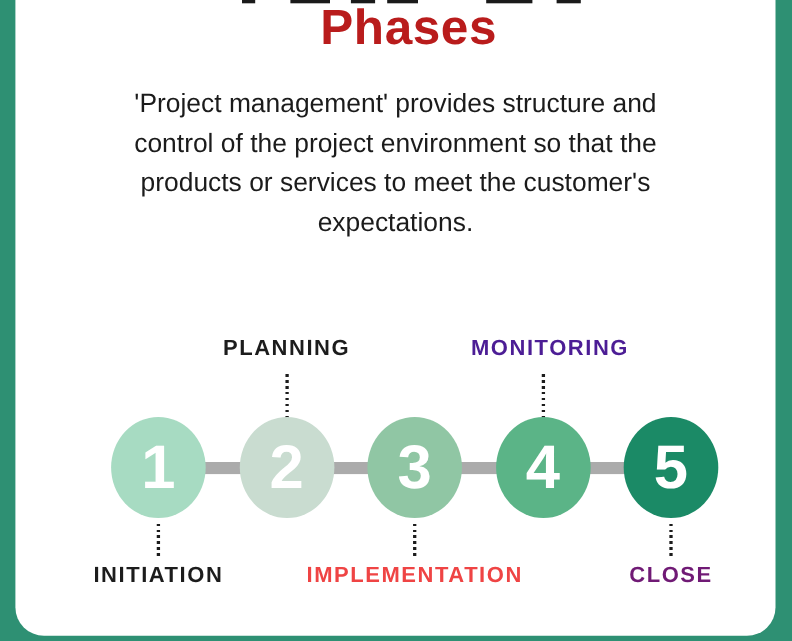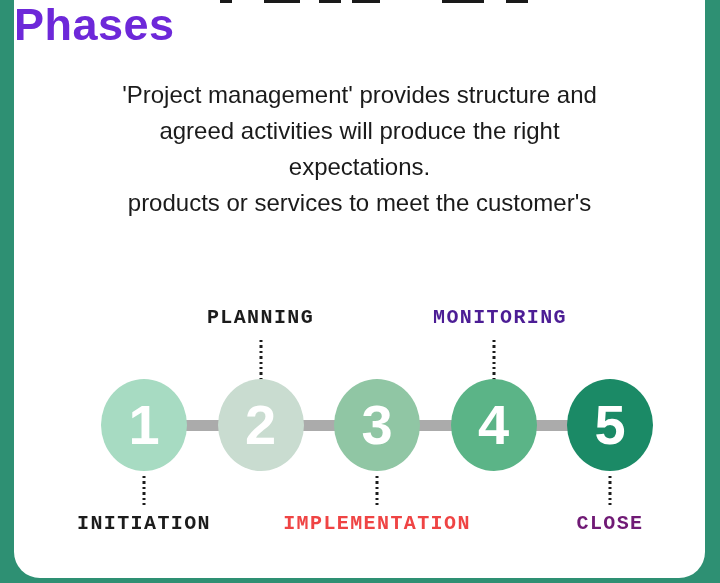--- a/index.html
+++ b/index.html
@@ -21,25 +21,27 @@
     overflow: hidden;
   }
   
   .fragments { position: absolute; top: 0; left: 0; width: 100%; height: 4px; }
   .fragments i {
     position: absolute; top: 0; height: 3px;
     background: #1a1a1a; display: block;
   }
   .title {
     margin: 1px 0 0 0;
+    text-align: center;
     font-size: 45px;
     line-height: 48px;
     font-weight: 800;
     letter-spacing: 0.5px;
-    color: #6d28d9;
+    color: #b91c1c;
+    padding-left: 24px;
   }
   .desc {
     position: absolute;
     top: 77px; left: 0; width: 100%;
     text-align: center;
     color: #1b1b1b;
   }
   .desc-line {
     display: block;
     font-size: 24px;
@@ -70,21 +72,20 @@
   }
   .step-label {
     position: absolute;
     transform: translateX(-50%);
     white-space: nowrap;
     font-size: 20px;
     font-weight: 800;
     letter-spacing: 1.4px;
     color: #1c1c1c;
     z-index: 3;
-    font-family: Liberation Mono, monospace;
   }
   .step-label.top { top: 306px; }
   .step-label.bottom { top: 512px; }
   .dotted {
     position: absolute;
     width: 3px;
     transform: translateX(-50%);
     background-image: repeating-linear-gradient(to bottom, #1c1c1c 0 2.4px, transparent 2.4px 5.4px);
     z-index: 1;
   }
@@ -103,23 +104,23 @@
       <i style="left:305px;width:22px"></i>
       <i style="left:338px;width:28px"></i>
       <i style="left:428px;width:42px"></i>
       <i style="left:492px;width:22px"></i>
     </div>
 
     <h1 class="title">Phases</h1>
 
     <div class="desc">
         <div class="desc-line">'Project management' provides structure and</div>
-        <div class="desc-line">agreed activities will produce the right</div>
+        <div class="desc-line">control of the project environment so that the</div>
+        <div class="desc-line">products or services to meet the customer's</div>
         <div class="desc-line">expectations.</div>
-        <div class="desc-line">products or services to meet the customer's</div>
       </div>
 
     <div class="timeline">
       <div class="bar" style="background: rgb(171, 171, 171);"></div>
       <div id="steps">
           <div class="step-circle" style="left: 87px; background: rgb(167, 219, 194);">
             <span class="step-number" style="color: rgb(255, 255, 255);">1</span>
           </div>
           <div class="dotted bottom" style="left: 130px;"></div>
           <div class="step-label bottom" style="left: 130px; color: rgb(28, 28, 28);">INITIATION</div>

